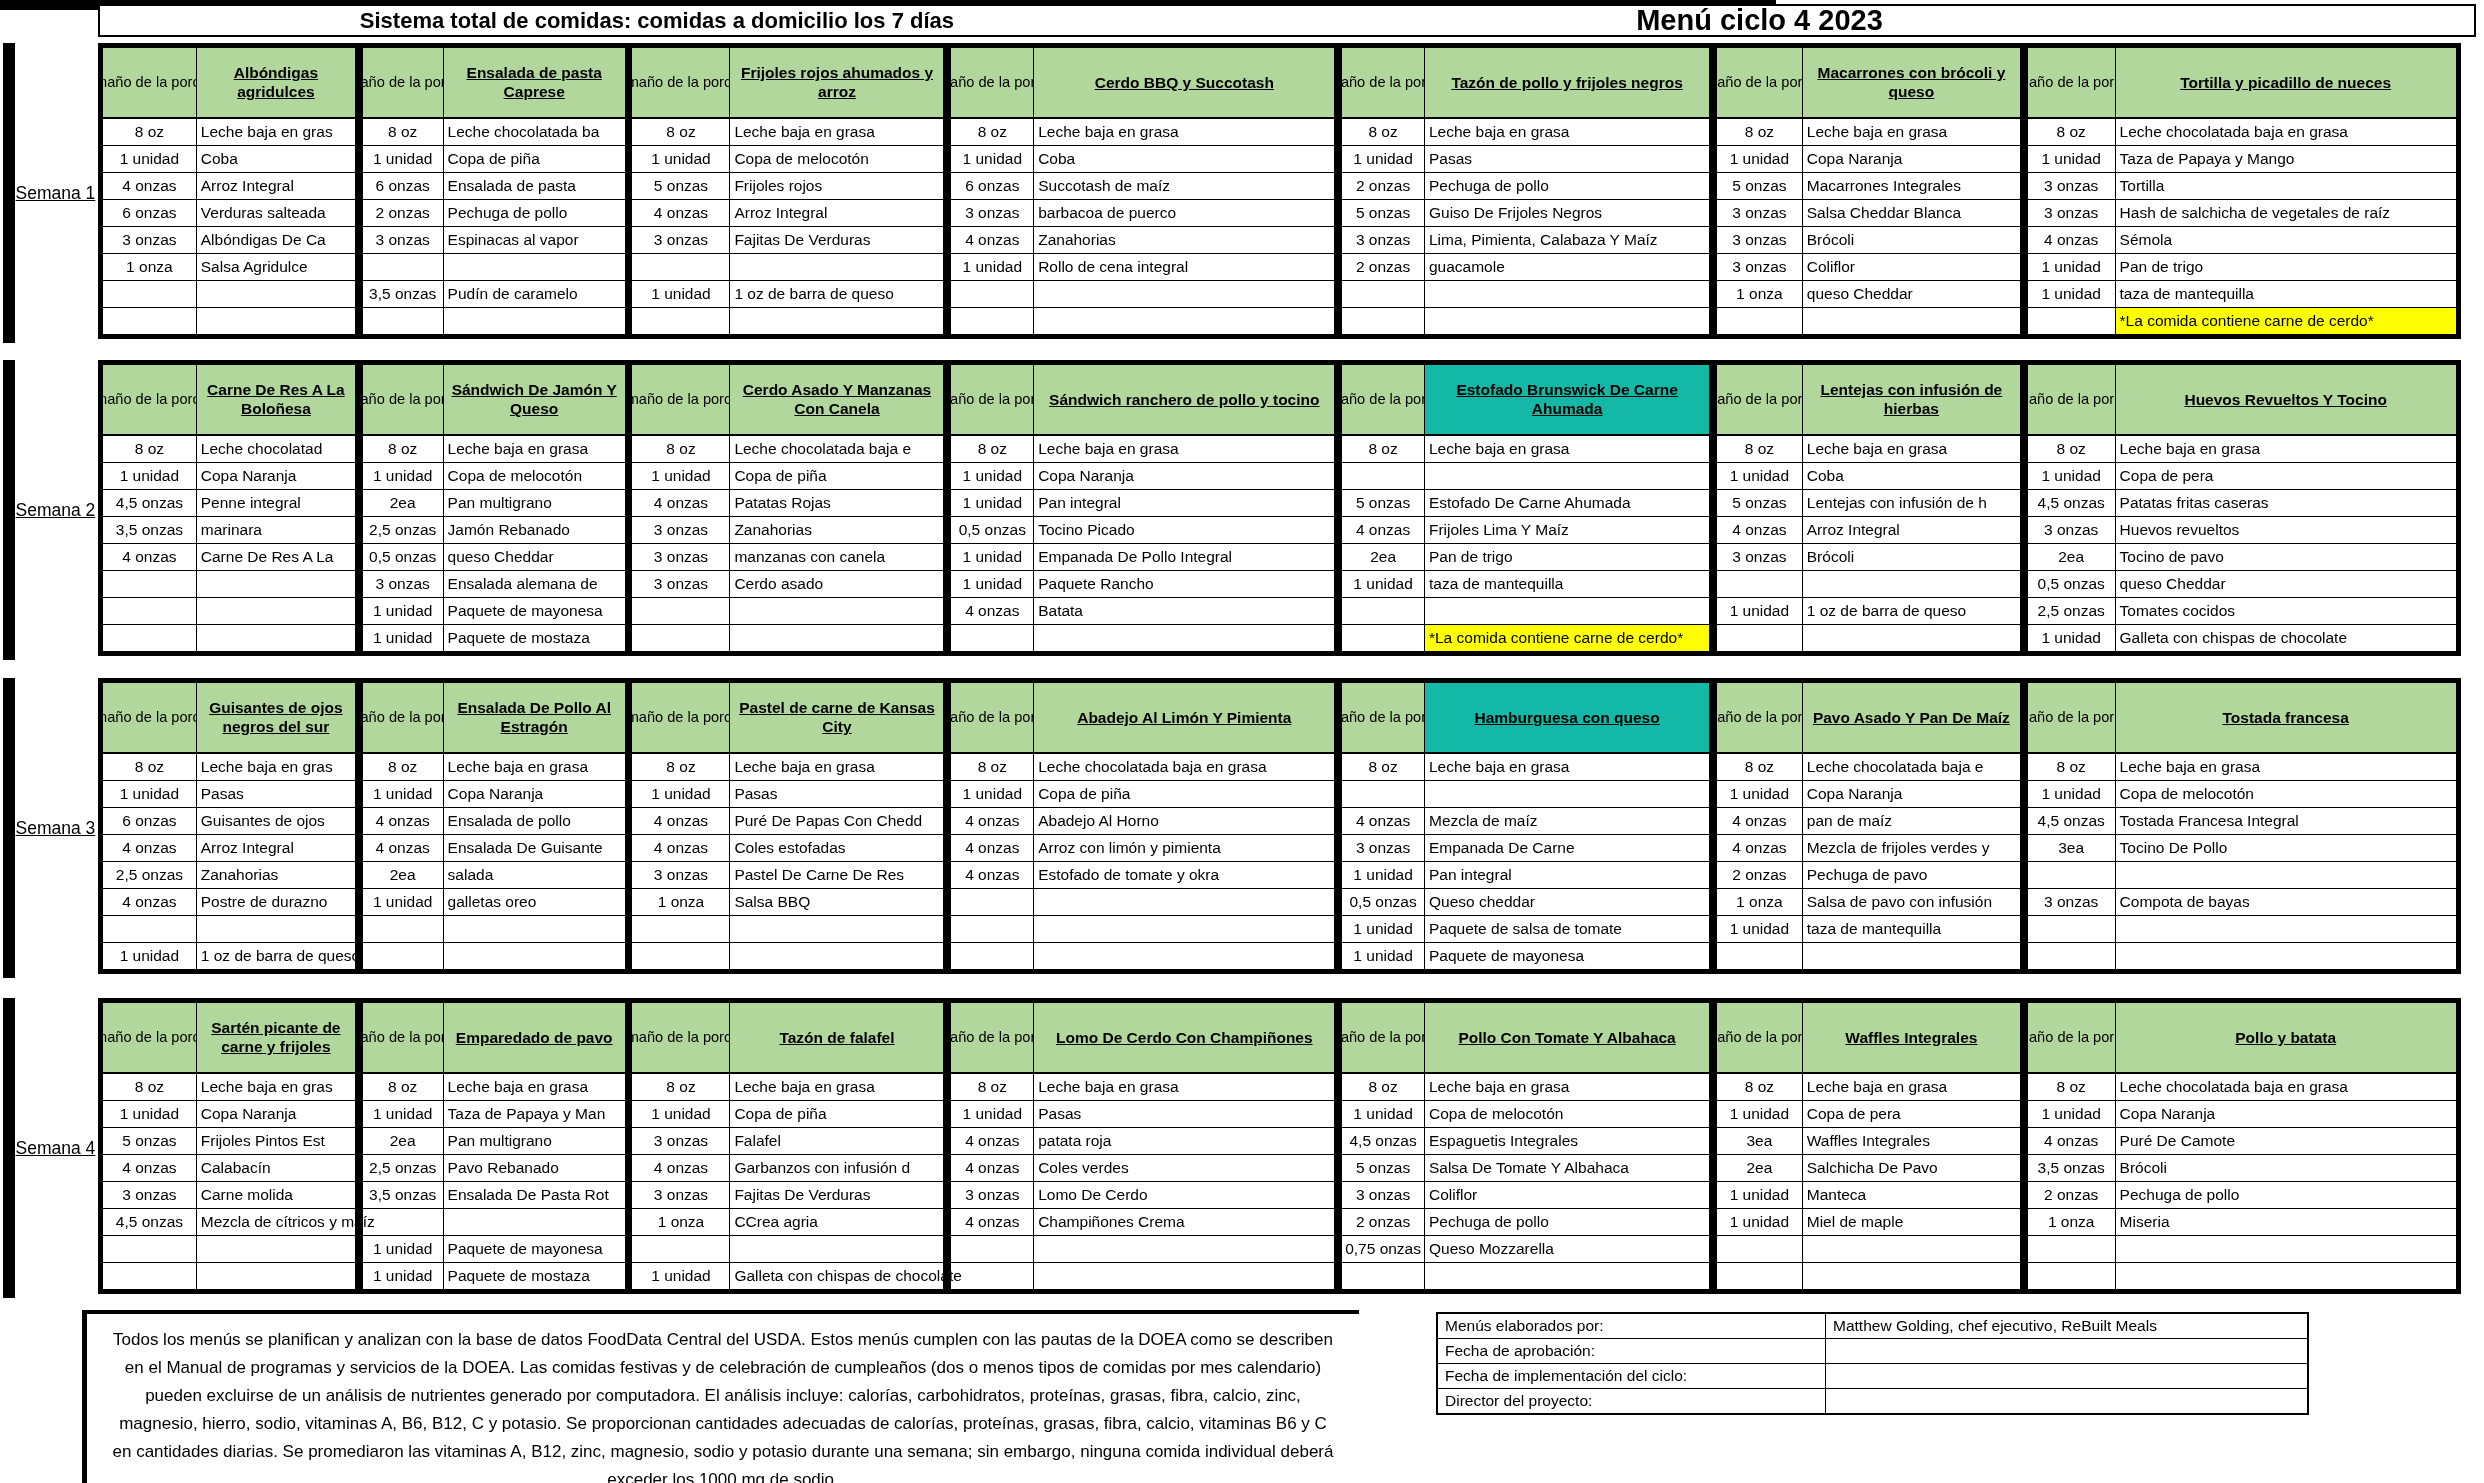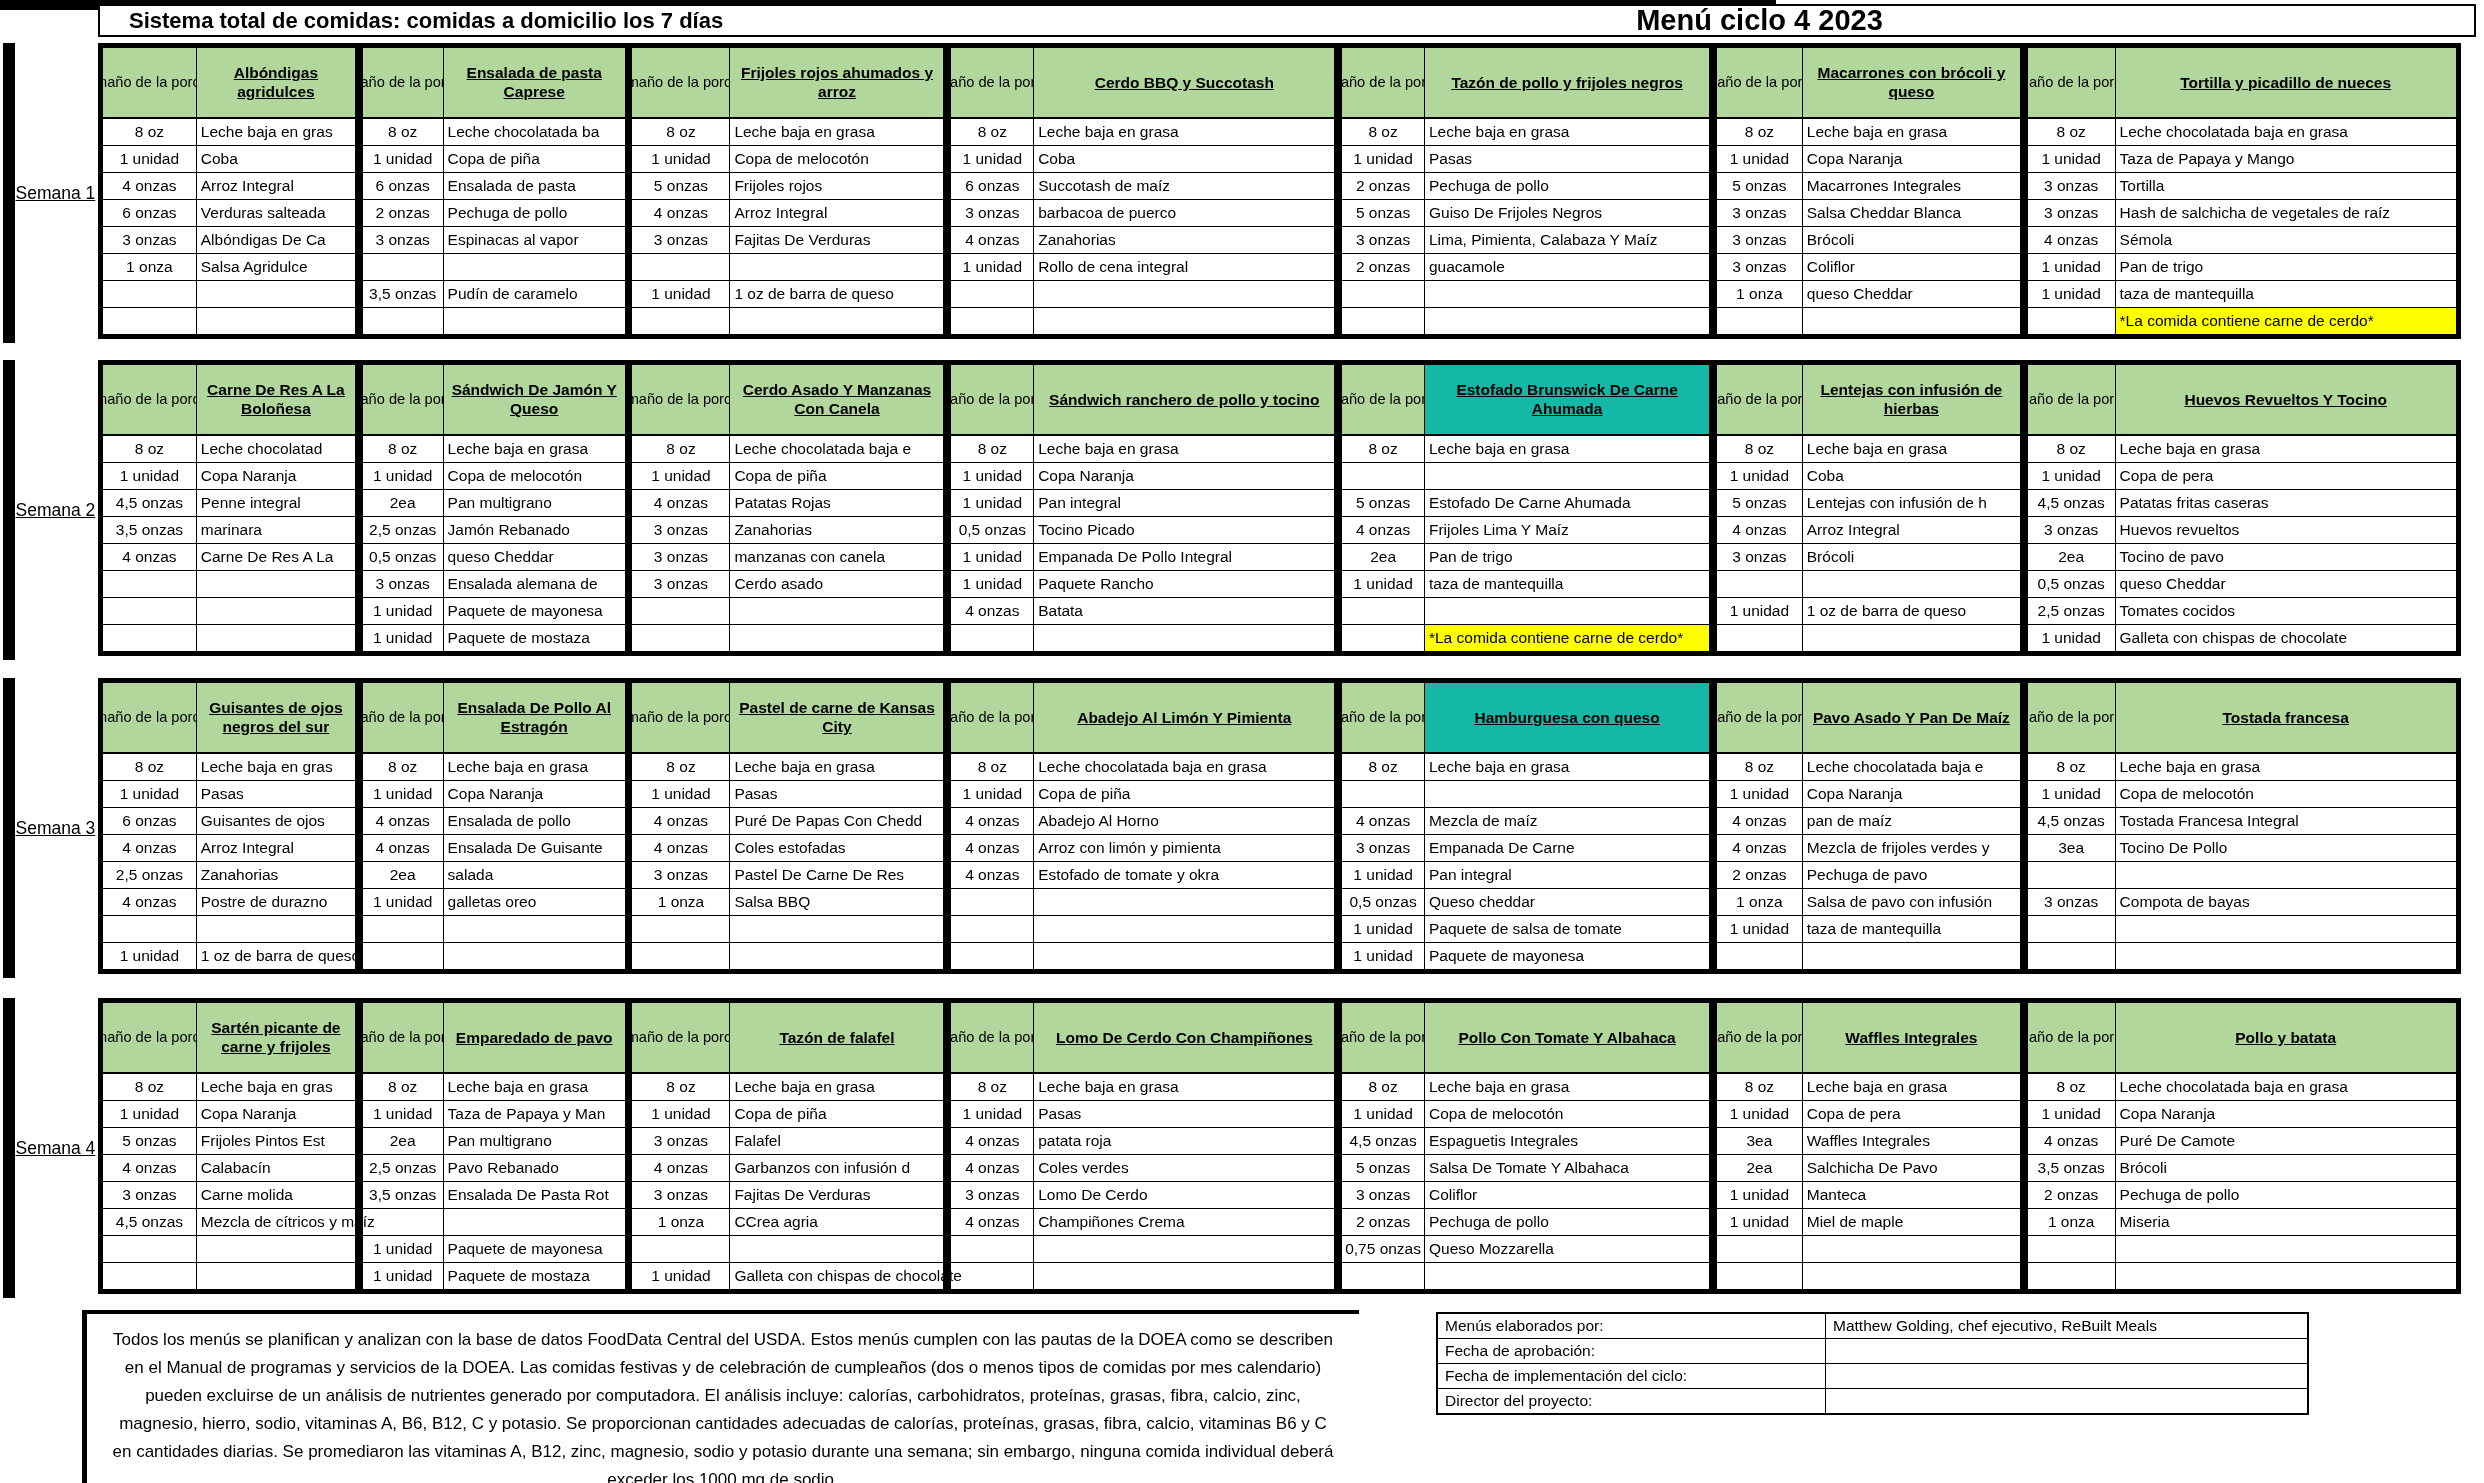--- a/index.html
+++ b/index.html
@@ -4,21 +4,21 @@
 <style>
   html,body{margin:0;padding:0;background:#fff;}
   body{font-family:"Liberation Sans", sans-serif; color:#000;}
   #page{position:relative;width:2484px;height:1484px;background:#fff;overflow:hidden;}
 
   
   .topstrip{position:absolute;left:0;top:0;width:1776px;height:9.7px;background:#000;}
 
   
   .titlebar{position:absolute;left:98px;top:3.9px;width:2374px;height:29px;border:2.9px solid #000;background:#fff;}
-  .title-left{position:absolute;left:29px;top:0;width:825px;height:30px;line-height:29px;text-align:left;font-size:22px;font-weight:bold;white-space:nowrap;}
+  .title-left{position:absolute;left:29px;top:0;width:825px;height:30px;line-height:29px;text-align:right;font-size:22px;font-weight:bold;white-space:nowrap;}
   .title-right{position:absolute;left:1310px;top:0;width:699px;height:29px;line-height:29px;text-align:center;font-size:29px;font-weight:bold;white-space:nowrap;}
 
   
   .week{position:absolute;left:0;width:2484px;height:300px;}
   .leftbar{position:absolute;left:2.9px;top:0;width:12.6px;height:300px;background:#000;}
   .weeklabel{position:absolute;left:15.5px;top:0;width:82px;height:300px;display:flex;align-items:center;font-weight:normal;font-size:17.5px;text-decoration:underline;white-space:nowrap;}
   .meals{position:absolute;left:98px;top:0;display:flex;gap:5.8px;background:#000;padding:3.9px;}
   .meal{display:grid;gap:1px;background:#000;border:1.9px solid #000;grid-template-rows:70px repeat(8,26px);}
   .cell{background:#fff;overflow:hidden;white-space:nowrap;font-size:15.5px;line-height:26px;}
   .hdr{background:#b2d79c;overflow:hidden;}

